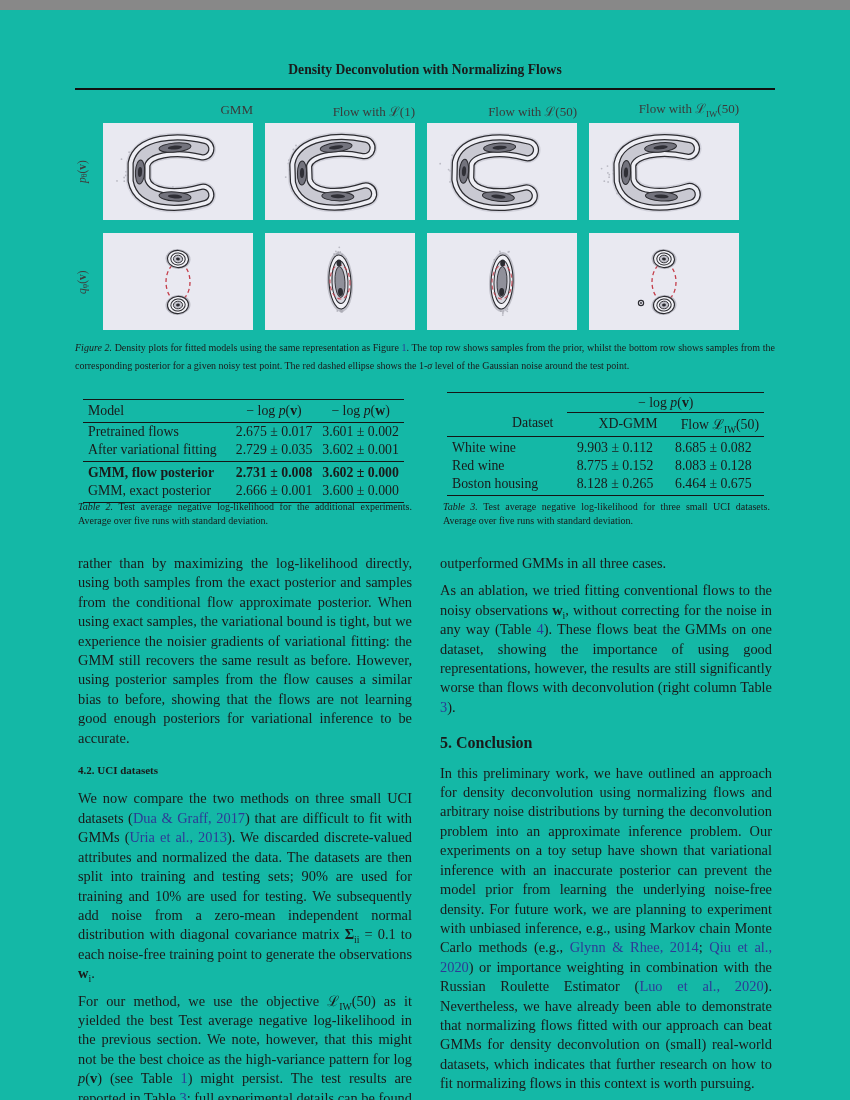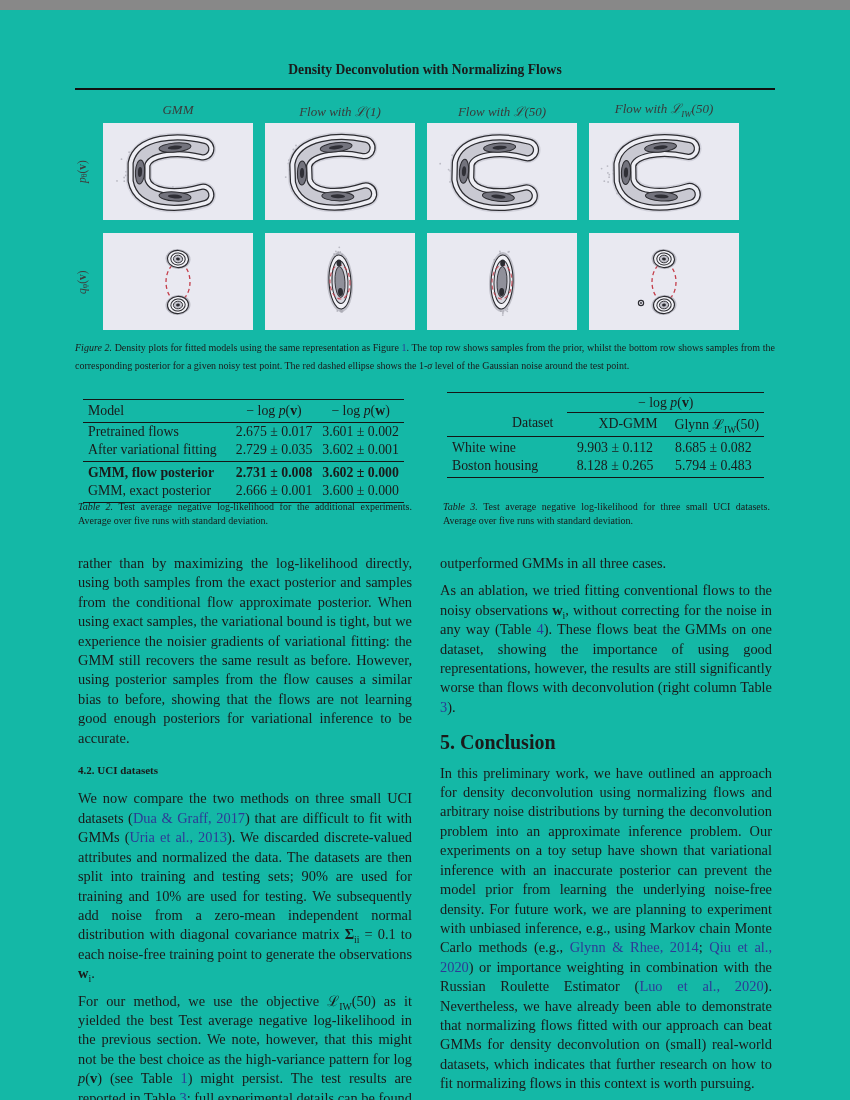--- a/index.html
+++ b/index.html
@@ -17,21 +17,21 @@
     font-family:"Liberation Serif","DejaVu Serif",serif;
     color:var(--ink);
     -webkit-hyphens:auto;hyphens:auto;
   }
   
   .running-head{position:absolute;left:75px;top:52px;width:700px;text-align:center;
     font-weight:bold;font-size:13.6px;}
   .head-rule{position:absolute;left:75px;top:78px;width:700px;height:1.5px;background:#111;}
 
   
-  .fig-title{position:absolute;width:150px;text-align:center;font-size:13px;color:#3a3a3a;font-style:italic;}
+  .fig-title{position:absolute;width:150px;text-align:right;font-size:13px;color:#3a3a3a;}
   .panel{position:absolute;width:150px;height:97px;background:var(--panel-bg);}
   .panel svg{display:block;width:150px;height:97px;}
   .row-label{position:absolute;left:76px;width:16px;text-align:center;
     writing-mode:vertical-rl;transform:rotate(180deg);font-size:11.5px;color:#3d3d3d;}
   .fig-caption{position:absolute;left:75px;top:329px;width:700px;
     font-size:10px;line-height:17.6px;text-align:justify;}
 
   
   .tbl{border-collapse:collapse;font-size:13.8px;border-top:1.5px solid #151515;
     border-bottom:1.5px solid #151515;}
@@ -51,21 +51,21 @@
   .tbl-caption{position:absolute;font-size:10px;line-height:14px;text-align:justify;}
   .cap2{left:78px;top:490px;width:334px;}
   .cap3{left:443px;top:490px;width:327px;}
 
   
   .col{position:absolute;top:544px;font-size:14.4px;line-height:19.4px;text-align:justify;}
   .col-left{left:78px;width:334px;}
   .col-right{left:440px;width:332px;}
   .col p{margin:0 0 8px 0;font-family:Liberation Serif, serif;}
   h3.sub-heading{font-size:11px;margin:13px 0 9px 0;}
-  h2.sec-heading{font-size:20px;margin:16px 0 11px 0;}
+  h2.sec-heading{font-size:16px;margin:16px 0 11px 0;}
 
   
   .rs-link{color:var(--link);}
   .rs-it{font-style:italic;}
   .rs-bold{font-weight:bold;}
   sub{font-size:68%;line-height:0;}
 </style>
 </head>
 <body>
 
@@ -1388,33 +1388,38 @@
         <col style="width:32%">
       </colgroup>
     <thead>
       <tr class="span-row">
         <th></th>
         <th colspan="2" class="cmid"><span>− log </span><span class="rs-it">p</span><span>(</span><span class="rs-bold">v</span><span>)</span></th>
       </tr>
       <tr class="name-row">
         <th class="tl"><span>Dataset</span></th>
         <th class="num"><span>XD-GMM</span></th>
-        <th class="num"><span>Glynn </span><span>ℒ</span><sub>IW</sub><span>(50)</span></th>
+        <th class="num"><span>Flow </span><span>ℒ</span><sub>IW</sub><span>(50)</span></th>
       </tr>
     </thead>
     <tbody>
       <tr>
         <td class="tl">White wine</td>
         <td class="num">9.903 ± 0.112</td>
         <td class="num">8.685 ± 0.082</td>
       </tr>
       <tr>
+        <td class="tl">Red wine</td>
+        <td class="num">8.775 ± 0.152</td>
+        <td class="num">8.083 ± 0.128</td>
+      </tr>
+      <tr>
         <td class="tl">Boston housing</td>
         <td class="num">8.128 ± 0.265</td>
-        <td class="num">5.794 ± 0.483</td>
+        <td class="num">6.464 ± 0.675</td>
       </tr>
     </tbody>
   </table>
   <div class="tbl-caption cap3"><span class="rs-it">Table 3.</span><span> Test average negative log-likelihood for three small UCI datasets. Average over five runs with standard deviation.</span></div>
 
   <div class="col col-left">
     <p><span>rather than by maximizing the log-likelihood directly, using both samples from the exact posterior and samples from the conditional flow approximate posterior. When using exact samples, the variational bound is tight, but we experience the noisier gradients of variational fitting: the GMM still recovers the same result as before. However, using posterior samples from the flow causes a similar bias to before, showing that the flows are not learning good enough posteriors for variational inference to be accurate.</span></p>
     <h3 class="sub-heading">4.2. UCI datasets</h3>
     <p><span>We now compare the two methods on three small UCI datasets (</span><span class="rs-link">Dua &amp; Graff, 2017</span><span>) that are difficult to fit with GMMs (</span><span class="rs-link">Uria et al., 2013</span><span>). We discarded discrete-valued attributes and normalized the data. The datasets are then split into training and testing sets; 90% are used for training and 10% are used for testing. We subsequently add noise from a zero-mean independent normal distribution with diagonal covariance matrix </span><span class="rs-bold">Σ</span><sub>ii</sub><span> = 0.1 to each noise-free training point to generate the observations </span><span class="rs-bold">w</span><sub>i</sub><span>.</span></p>
     <p><span>For our method, we use the objective </span><span>ℒ</span><sub>IW</sub><span>(50)</span><span> as it yielded the best Test average negative log-likelihood in the previous section. We note, however, that this might not be the best choice as the high-variance pattern for log </span><span class="rs-it">p</span><span>(</span><span class="rs-bold">v</span><span>)</span><span> (see Table </span><span class="rs-link">1</span><span>) might persist. The test results are reported in Table </span><span class="rs-link">3</span><span>; full experimental details can be found in Appendix </span><span class="rs-link">B.2</span><span>. Flows</span></p>

